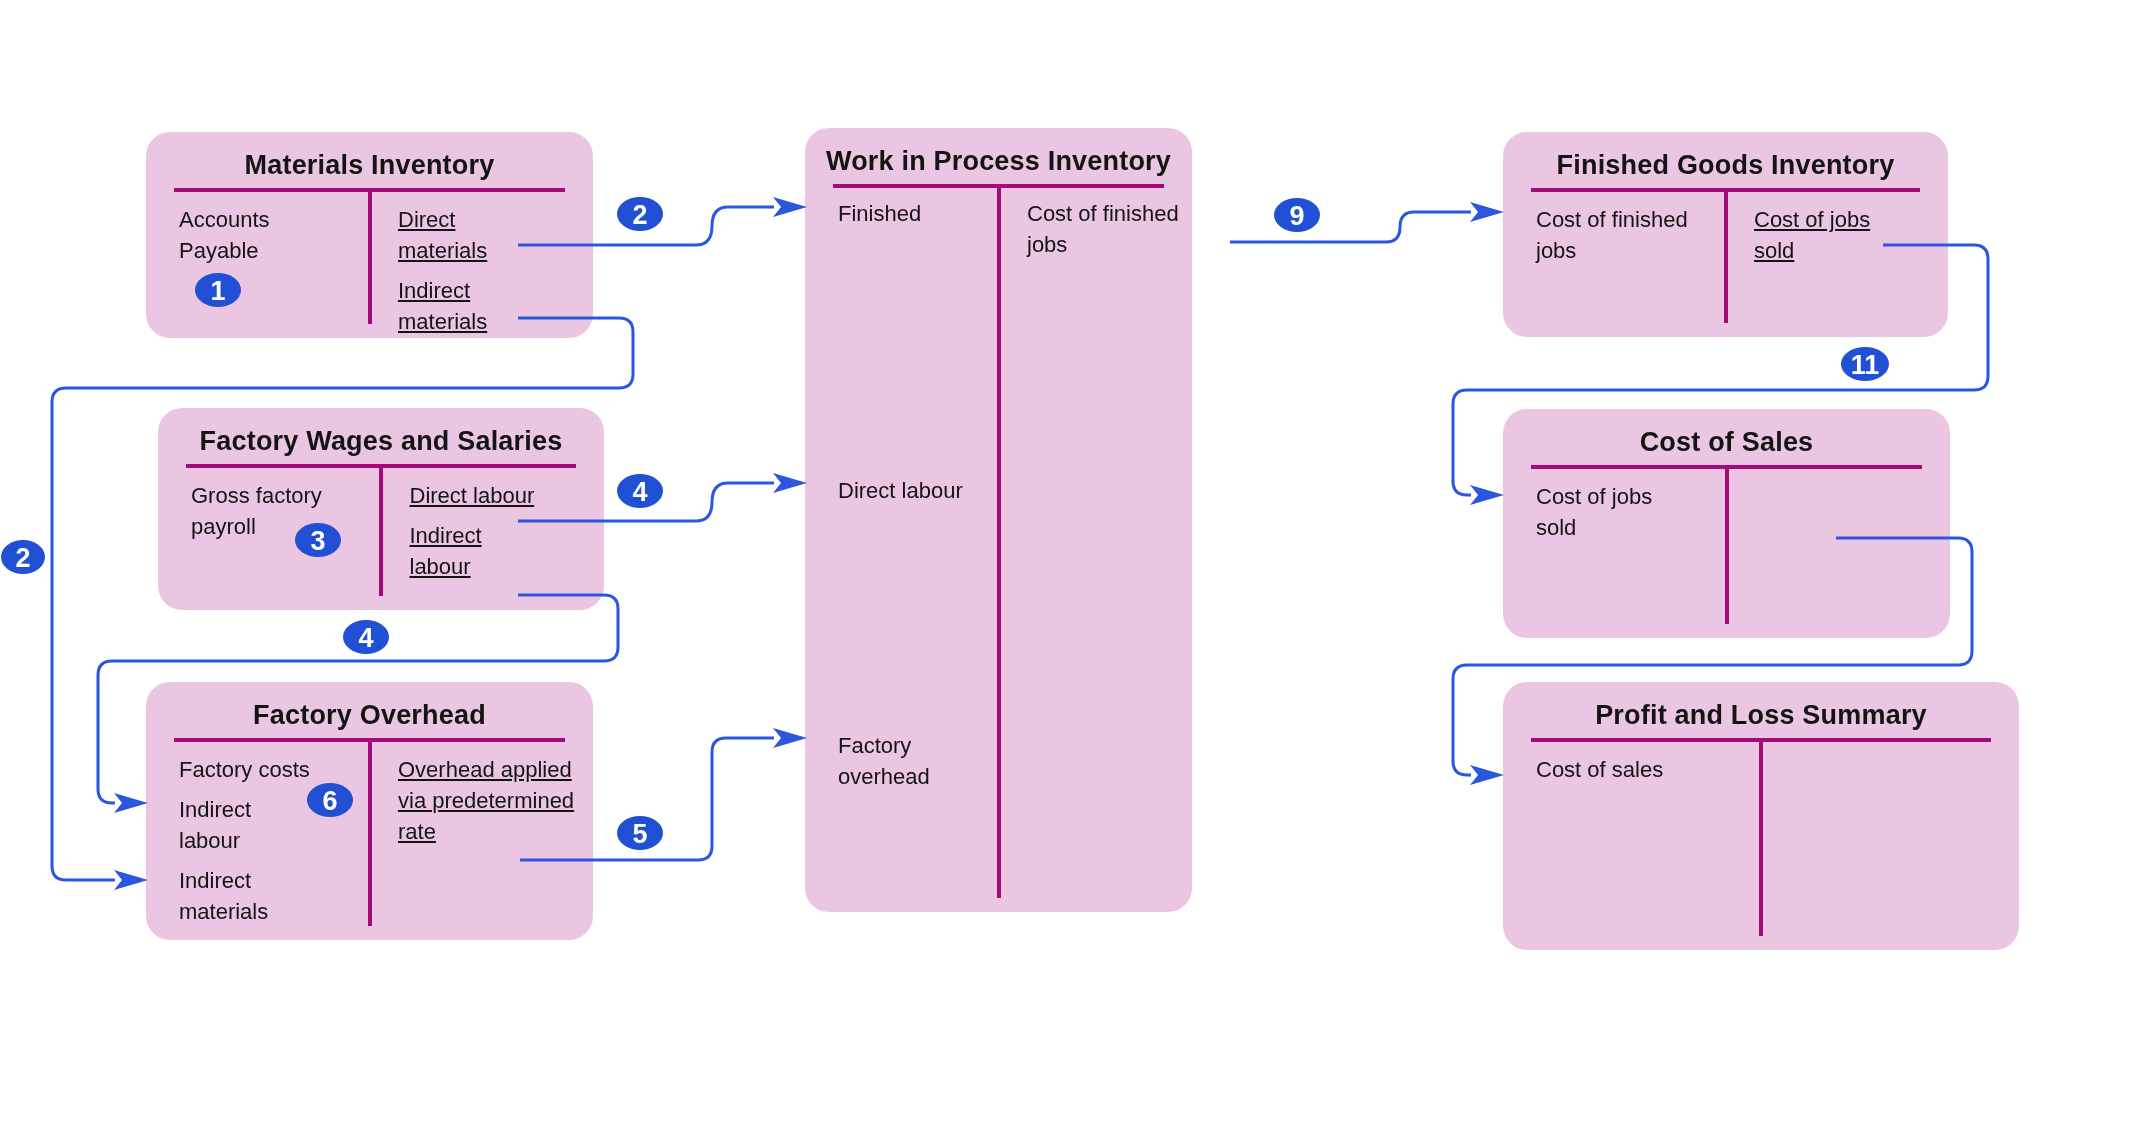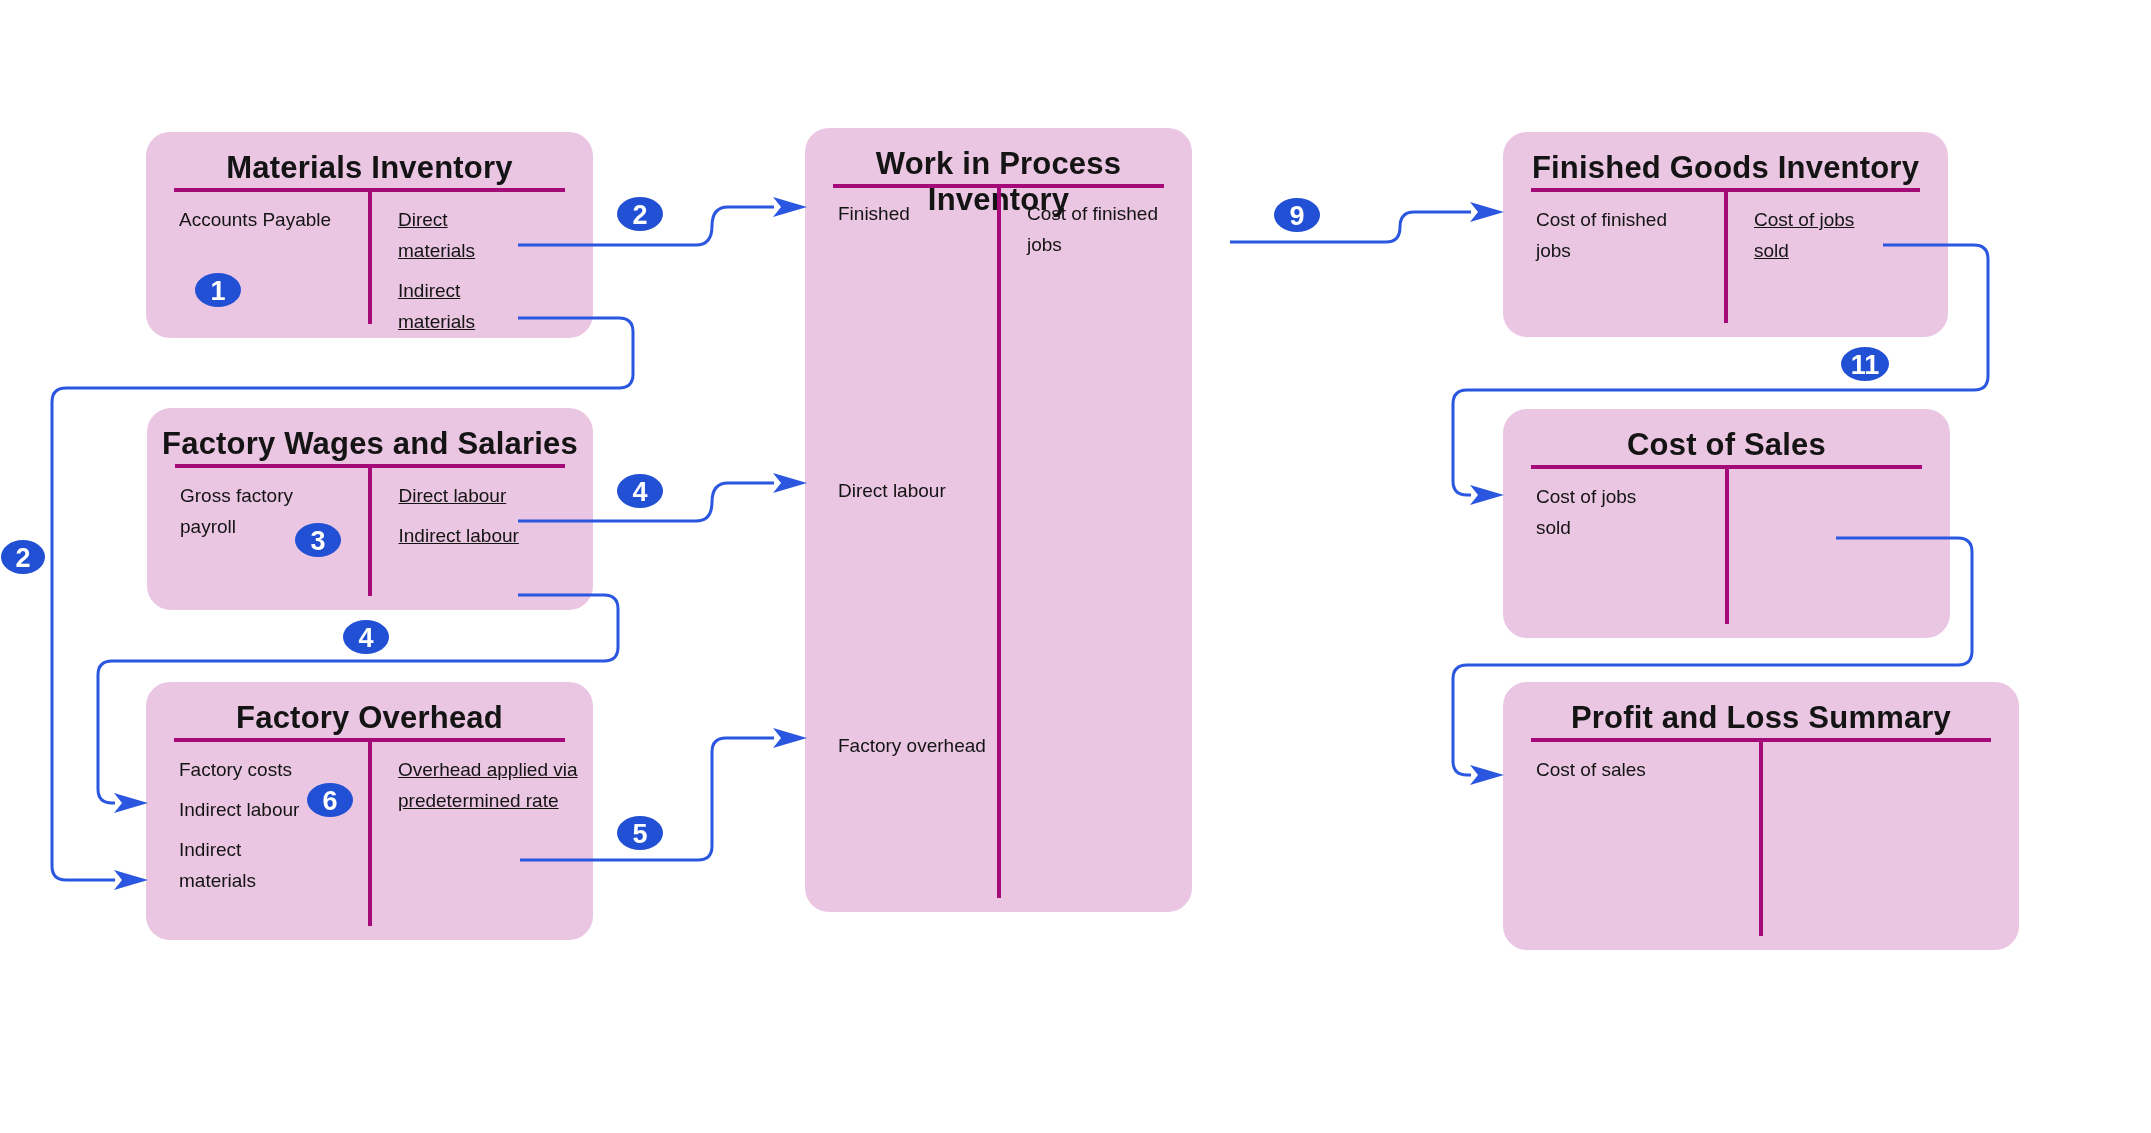--- a/index.html
+++ b/index.html
@@ -13,21 +13,21 @@
   }
   .account{
     position:absolute;
     background:var(--box-fill,#eac6e2);
     border-radius:24px;
   }
   .account-title{
     padding-top:18px;
     height:38px;
     text-align:center;
-    font-size:31px;
+    font-size:27px;
     font-weight:700;
     letter-spacing:0.2px;
   }
   .t-rule{
     height:4px;
     background:var(--t-rule,#a50b78);
     margin:0 28px;
   }
   .t-stem{
     position:absolute;
@@ -37,21 +37,21 @@
   }
   .t-body{
     position:absolute;
     left:0;right:0;top:60px;bottom:0;
     display:flex;
   }
   .t-left,.t-right{flex:1;position:relative;}
   .t-left{padding:12px 8px 0 33px;}
   .t-right{padding:12px 8px 0 24px;text-decoration:underline;}
   .entry{
-    font-size:19px;
+    font-size:22px;
     line-height:31px;
     margin-bottom:9px;
   }
   .narrow{max-width:130px;}
   .med{max-width:162px;}
   .abs{position:absolute;left:33px;margin:0;}
   .abs-r{position:absolute;left:24px;margin:0;}
   
   #overlay{
     position:absolute;left:0;top:0;
@@ -85,21 +85,21 @@
       <div class="t-left">
         <div class="entry med">Accounts Payable</div>
       </div>
       <div class="t-right">
         <div class="entry narrow">Direct materials</div>
         <div class="entry narrow">Indirect materials</div>
       </div>
     </div>
   </div>
 
-  <div class="account" style="left:147px;top:408px;width:446px;height:202px">
+  <div class="account" style="left:158px;top:408px;width:446px;height:202px">
     <div class="account-title">Factory Wages and Salaries</div>
     <div class="t-rule"></div>
     <div class="t-stem"></div>
     <div class="t-body">
       <div class="t-left">
         <div class="entry med">Gross factory payroll</div>
       </div>
       <div class="t-right">
         <div class="entry narrow">Direct labour</div>
         <div class="entry narrow">Indirect labour</div>

